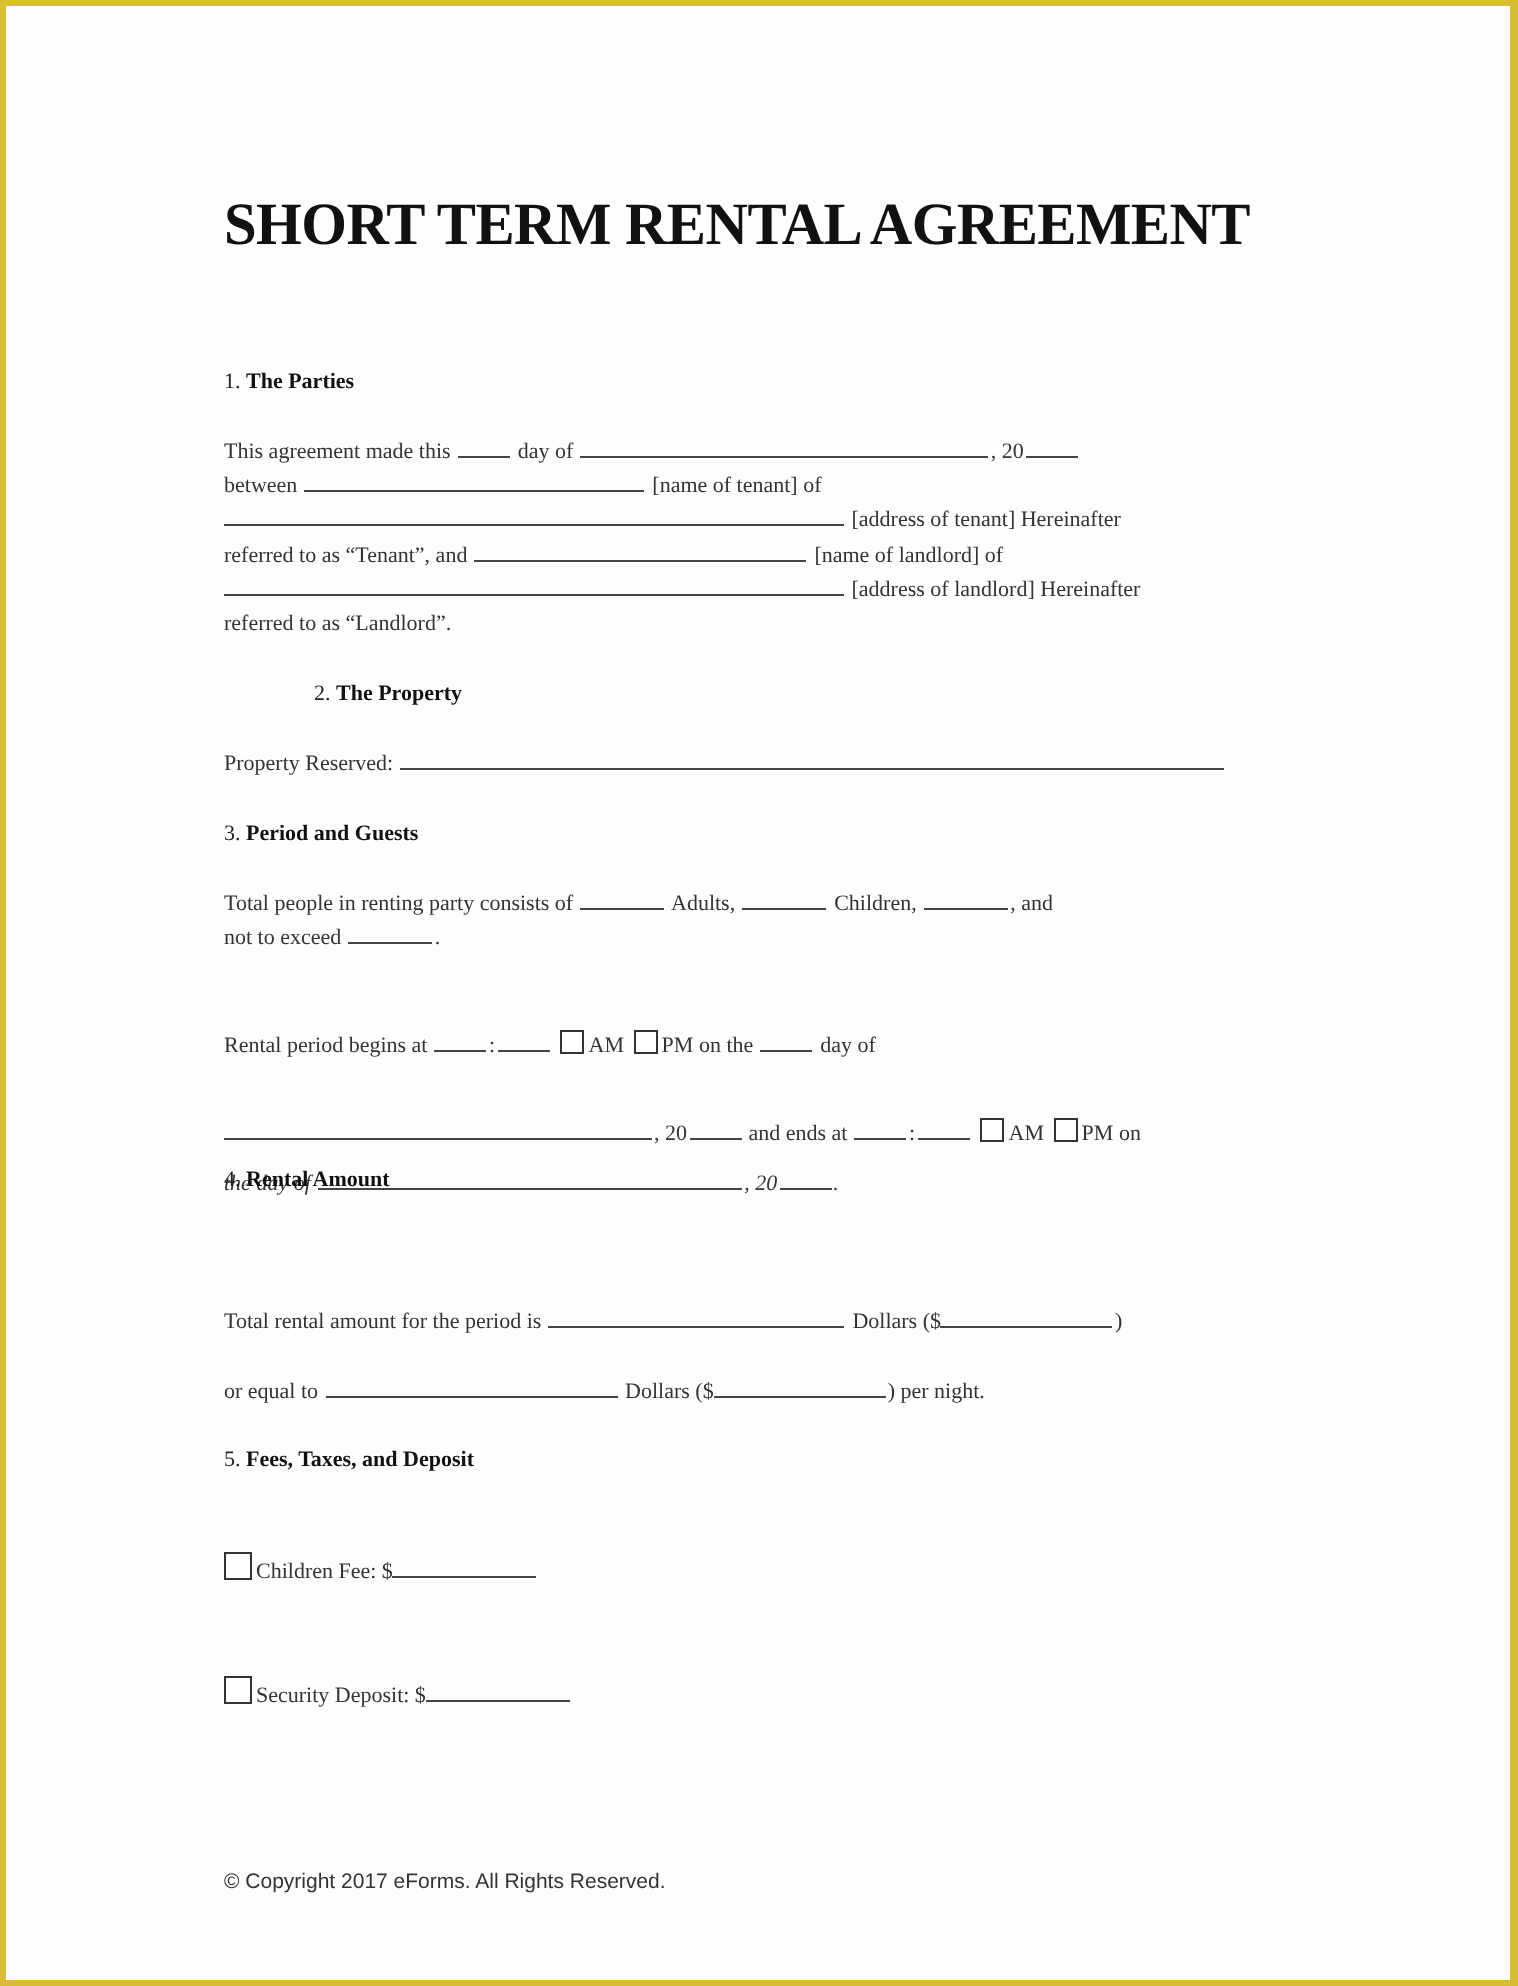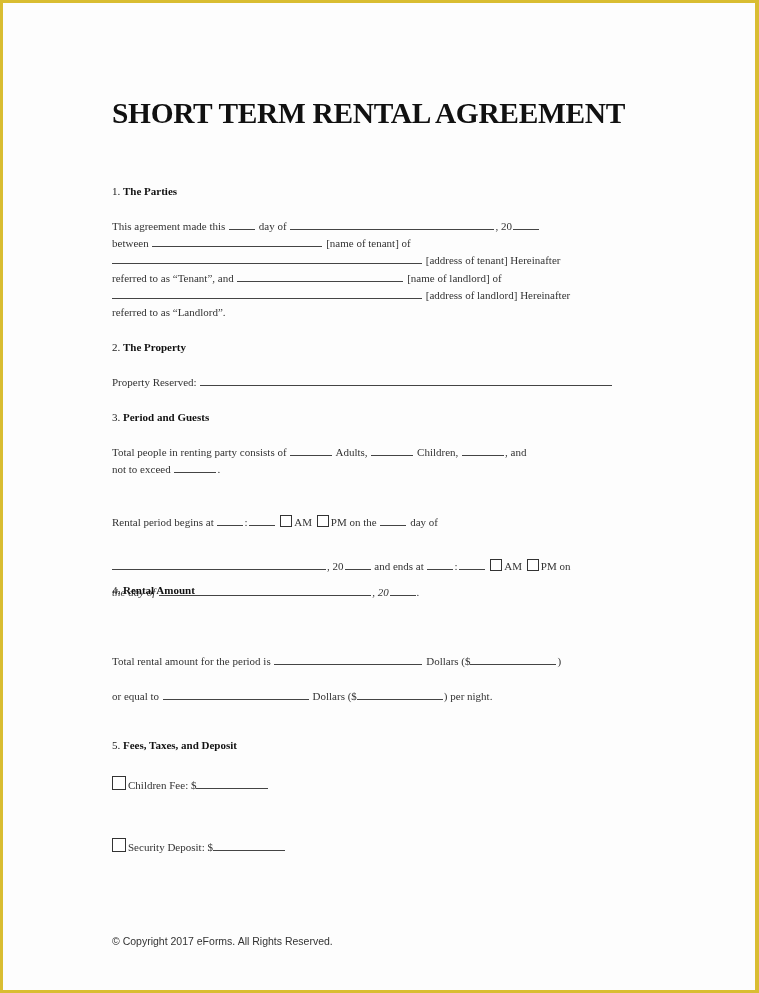--- a/index.html
+++ b/index.html
@@ -83,21 +83,21 @@
 
 <div class="line" style="top:289px;text-align:center;">
   <span class="blank" style="width:310px;margin-left:0"></span>
   <span>[address of landlord] Hereinafter</span>
 </div>
 
 <div class="line" style="top:306px;">
   <span>referred to as “Landlord”.</span>
 </div>
 
-<div class="line h" style="top:341px;">
+<div class="line h" style="top:341px;margin-left:45px;">
   <span>2.</span>
   <b>The Property</b>
 </div>
 
 <div class="line" style="top:376px;">
   <span>Property Reserved:</span>
   <span class="blank" style="width:412px"></span>
 </div>
 
 <div class="line h" style="top:411px;">
@@ -153,21 +153,21 @@
   <span class="blank" style="width:148px"></span>
   <span>Dollars ($</span><span class="blank" style="width:86px;margin-left:0"></span><span>)</span>
 </div>
 
 <div class="line" style="top:690px;">
   <span>or equal to</span>
   <span class="blank" style="width:146px"></span>
   <span>Dollars ($</span><span class="blank" style="width:86px;margin-left:0"></span><span>) per night.</span>
 </div>
 
-<div class="line h" style="top:724px;margin-top:15px;">
+<div class="line h" style="top:724px;">
   <span>5.</span>
   <b>Fees, Taxes, and Deposit</b>
 </div>
 
 <div class="line" style="top:776px;">
   <span class="cb" style="margin-left:0;width:14px;height:14px;"></span><span>Children Fee: $</span><span class="blank" style="width:72px;margin-left:0"></span>
 </div>
 
 <div class="line" style="top:838px;">
   <span class="cb" style="margin-left:0;width:14px;height:14px;"></span><span>Security Deposit: $</span><span class="blank" style="width:72px;margin-left:0"></span>

